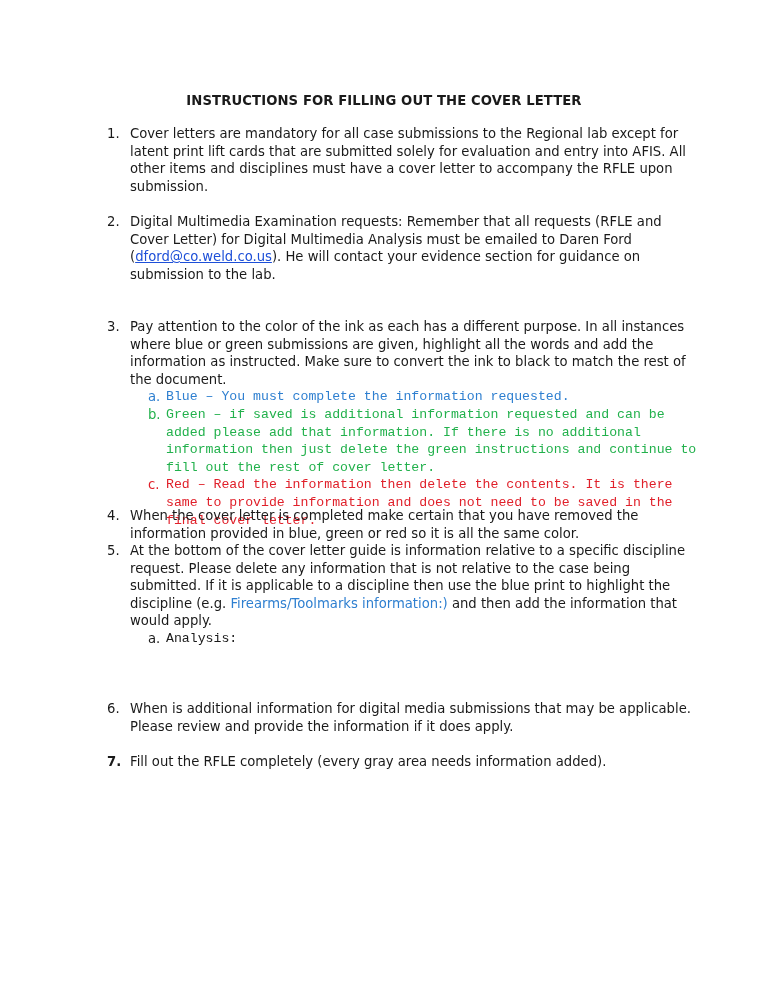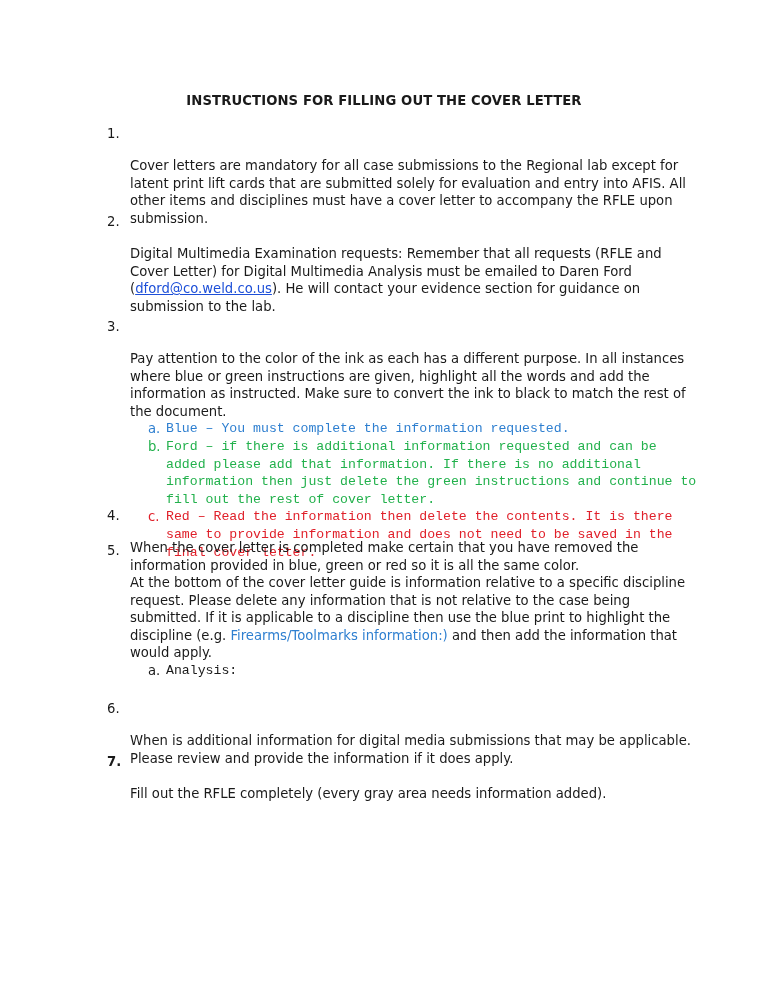--- a/index.html
+++ b/index.html
@@ -4,21 +4,21 @@
 <style>
   html, body { margin: 0; padding: 0; background: #ffffff; }
   body { width: 768px; height: 994px; position: relative; overflow: hidden;
          font-family: "DejaVu Sans", sans-serif; color: #1a1a1a; font-size: 13.2px; }
   .page { position: absolute; left: 0; top: 0; width: 768px; height: 994px; }
   .title { position: absolute; top: 93px; left: 0; width: 768px; text-align: center;
            font-weight: bold; font-size: 13.2px; letter-spacing: 0.1px; }
   .item { position: absolute; left: 107px; width: 590px; line-height: 17.6px; }
   .item .num { position: absolute; left: 0; top: 0; }
   .item .num.bold { font-weight: bold; }
-  .item .body { margin-left: 23px; margin-top: 32px; }
+  .item .body { margin-left: 23px; }
   .sub { position: relative; margin-left: 18px; }
   .sub .letter { position: absolute; left: 0; top: 0; }
   .sub .stext { margin-left: 18px; display: block; font-family: Liberation Mono, monospace; }
   .blue { color: #2e7fd0; }
   .green { color: #22b14c; }
   .red { color: #e0202a; }
   a.link { color: #1d4fd8; text-decoration: underline; }
   .example { margin-left: 5px; }
 </style>
 </head>
@@ -34,28 +34,28 @@
   </div>
 
   <div class="item" style="top:213px;">
     <span class="num">2.</span>
     <div class="body"><span>Digital Multimedia Examination requests: Remember that all requests (RFLE and Cover Letter) for Digital Multimedia Analysis must be emailed to Daren Ford (</span><a class="link" href="#">dford@co.weld.co.us</a><span>). He will contact your evidence section for guidance on submission to the lab.</span></div>
   </div>
 
   <div class="item" style="top:318px;">
     <span class="num">3.</span>
     <div class="body">
-      <div>Pay attention to the color of the ink as each has a different purpose. In all instances where blue or green instructions are given, highlight all the words and add the information as instructed. Make sure to convert the ink to black to match the rest of the document.</div>
+      <div>Pay attention to the color of the ink as each has a different purpose. In all instances where blue or green submissions are given, highlight all the words and add the information as instructed. Make sure to convert the ink to black to match the rest of the document.</div>
       <div class="sub blue">
         <span class="letter">a.</span>
         <span class="stext">Blue – You must complete the information requested.</span>
       </div>
       <div class="sub green">
         <span class="letter">b.</span>
-        <span class="stext">Ford – if there is additional information requested and can be added please add that information. If there is no additional information then just delete the green instructions and continue to fill out the rest of cover letter.</span>
+        <span class="stext">Green – if saved is additional information requested and can be added please add that information. If there is no additional information then just delete the green instructions and continue to fill out the rest of cover letter.</span>
       </div>
       <div class="sub red">
         <span class="letter">c.</span>
         <span class="stext">Red – Read the information then delete the contents. It is there same to provide information and does not need to be saved in the final cover letter.</span>
       </div>
     </div>
   </div>
 
   <div class="item" style="top:507px;">
     <span class="num">4.</span>

